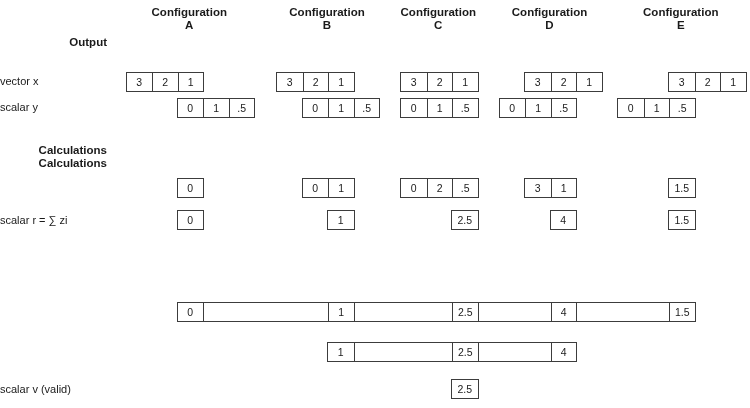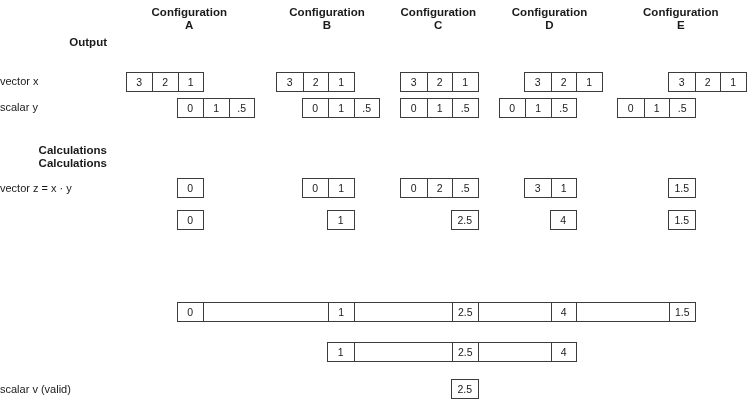--- a/index.html
+++ b/index.html
@@ -39,21 +39,21 @@
   </div>
 
   <div class="row-label" style="top:75px">vector x</div>
   <div class="row-label" style="top:101px">scalar y</div>
 
   <div class="sec-label" style="top:144px">
     <div>Calculations</div>
     <div>Calculations</div>
   </div>
 
-  <div class="row-label" style="top:182px">vector z = x · y</div>
+  <div class="row-label" style="top:214px">scalar r = ∑ zi</div>
 
   <div class="sec-label" style="top:260px">
   </div>
 
   <div class="row-label" style="top:383px">scalar v (valid)</div>
 
 <div class="cfg-header" style="left: 129.25px;">
       <div>Configuration</div>
       <div>A</div>
     </div>

